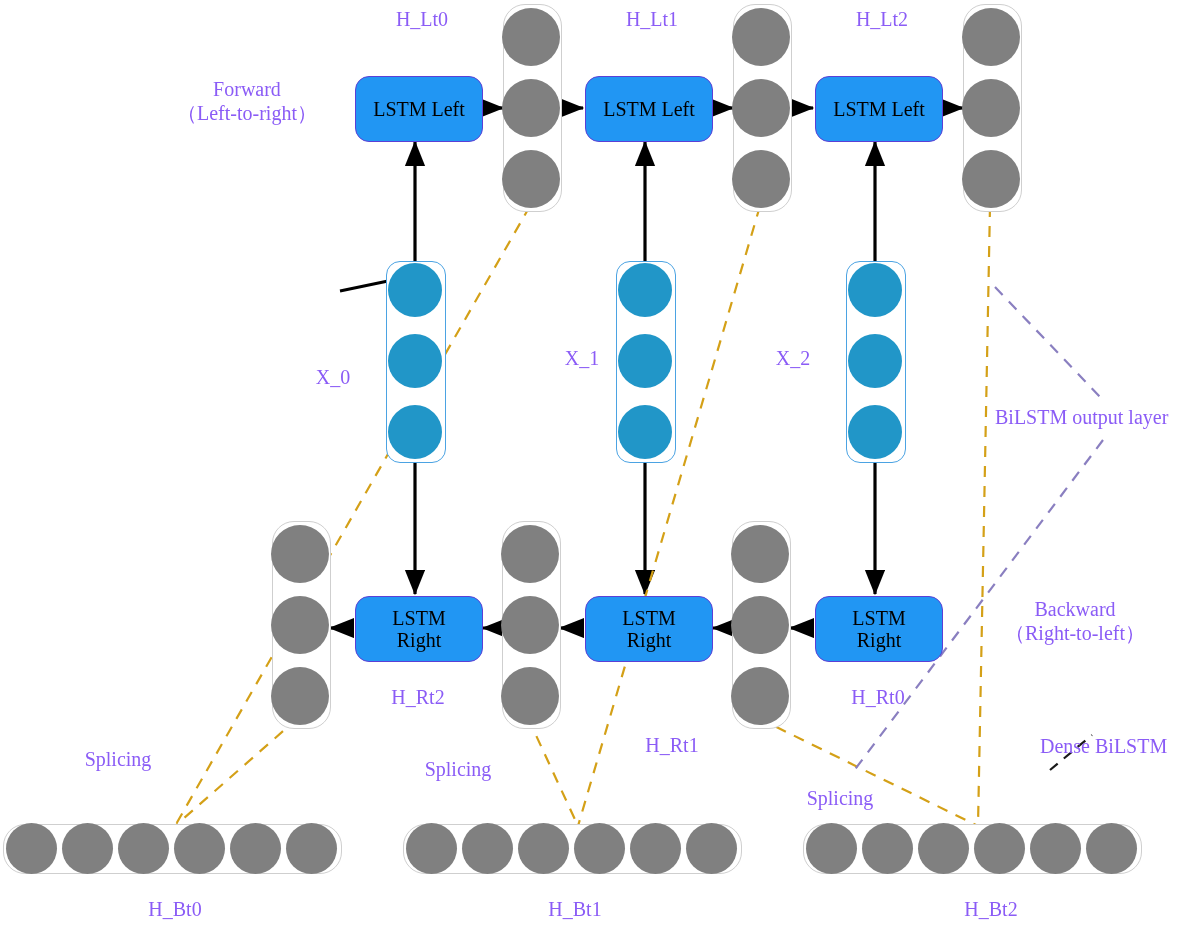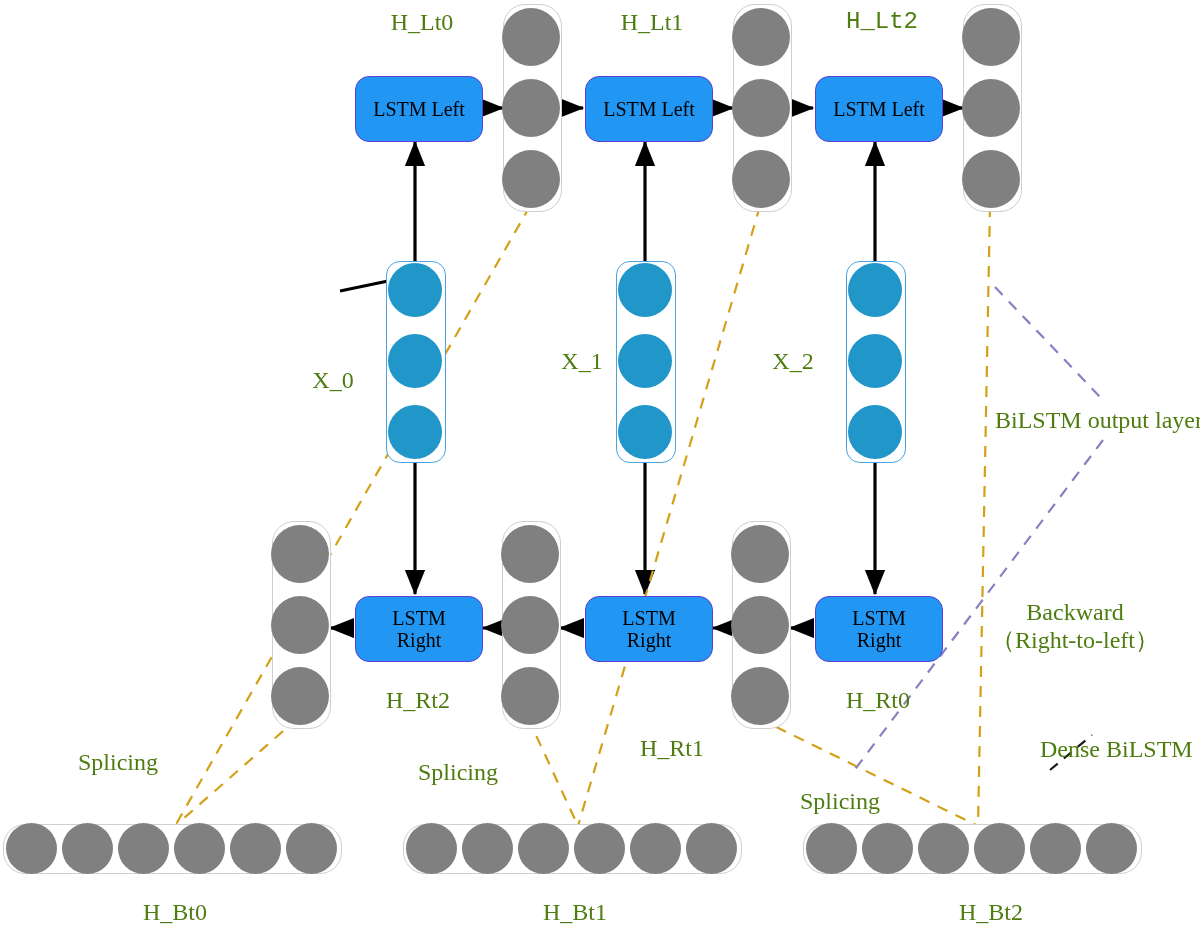--- a/index.html
+++ b/index.html
@@ -1,20 +1,20 @@
 <!DOCTYPE html>
 <html><head>
 <meta charset="utf-8">
 <style>
   html,body{margin:0;padding:0;background:#ffffff;}
   body{width:1200px;height:929px;overflow:hidden;
        font-family:"Liberation Serif","DejaVu Serif",serif;}
   #root{position:relative;width:1200px;height:929px;background:#fff;}
   #svg{position:absolute;left:0;top:0;width:1200px;height:929px;}
-  .lbl{position:absolute;color:#4d7c0f;white-space:nowrap;font-size:24px;
+  .lbl{position:absolute;color:#8b5cf6;white-space:nowrap;font-size:20px;
        font-family:"Liberation Serif","DejaVu Serif",serif;line-height:1.18;}
   .lbl.c{transform:translateX(-50%);text-align:center;}
   .lstm{position:absolute;background:#2196F3;border:1.6px solid #5b3fd6;
         border-radius:14px;color:#000;display:flex;align-items:center;
         justify-content:center;text-align:center;font-size:20px;
         font-family:"Liberation Serif","DejaVu Serif",serif;line-height:1.12;}
   .gcol{position:absolute;border:1.4px solid #cfcfcf;border-radius:22px;
         background:#fff;}
   .gdot{position:absolute;background:#808080;border-radius:50%;}
   .icol{position:absolute;border:1.4px solid #4ba3e3;border-radius:14px;
@@ -79,20 +79,24 @@
     </g>
 
     <g stroke="#8a7fc0" stroke-width="2.2" fill="none" stroke-dasharray="11,9">
       <path d="M995,287 L1103,400"></path>
       <path d="M1103,440 L853,772"></path>
     </g>
 
     <path d="M1050,770 L1092,735" stroke="#1a1a1a" stroke-width="2.2" fill="none" stroke-dasharray="10,8"></path>
   </svg>
 
+  <div class="lbl c" style="left:247px;top:78px;">
+    <div>Forward</div>
+    <div>（Left-to-right）</div>
+  </div>
 
   <div class="lstm" style="left:355px;top:76px;width:126px;height:64px;">LSTM Left</div>
   <div class="lstm" style="left:585px;top:76px;width:126px;height:64px;">LSTM Left</div>
   <div class="lstm" style="left:815px;top:76px;width:126px;height:64px;">LSTM Left</div>
 
   <div class="gcol" style="left:503px;top:4px;width:57px;height:206px;"></div>
   <div class="gdot" style="left:502px;top:8px;width:58px;height:58px;"></div>
   <div class="gdot" style="left:502px;top:79px;width:58px;height:58px;"></div>
   <div class="gdot" style="left:502px;top:150px;width:58px;height:58px;"></div>
 
@@ -101,21 +105,21 @@
   <div class="gdot" style="left:732px;top:79px;width:58px;height:58px;"></div>
   <div class="gdot" style="left:732px;top:150px;width:58px;height:58px;"></div>
 
   <div class="gcol" style="left:963px;top:4px;width:57px;height:206px;"></div>
   <div class="gdot" style="left:962px;top:8px;width:58px;height:58px;"></div>
   <div class="gdot" style="left:962px;top:79px;width:58px;height:58px;"></div>
   <div class="gdot" style="left:962px;top:150px;width:58px;height:58px;"></div>
 
   <div class="lbl c" style="left:422px;top:8px;">H_Lt0</div>
   <div class="lbl c" style="left:652px;top:8px;">H_Lt1</div>
-  <div class="lbl c" style="left:882px;top:8px;font-family:Liberation Mono, monospace;">H_Lt2</div>
+  <div class="lbl c" style="left:882px;top:8px;">H_Lt2</div>
 
 
   <div class="icol" style="left:386px;top:261px;width:58px;height:200px;"></div>
   <div class="idot" style="left:388px;top:263px;width:54px;height:54px;"></div>
   <div class="idot" style="left:388px;top:334px;width:54px;height:54px;"></div>
   <div class="idot" style="left:388px;top:405px;width:54px;height:54px;"></div>
 
   <div class="icol" style="left:616px;top:261px;width:58px;height:200px;"></div>
   <div class="idot" style="left:618px;top:263px;width:54px;height:54px;"></div>
   <div class="idot" style="left:618px;top:334px;width:54px;height:54px;"></div>

